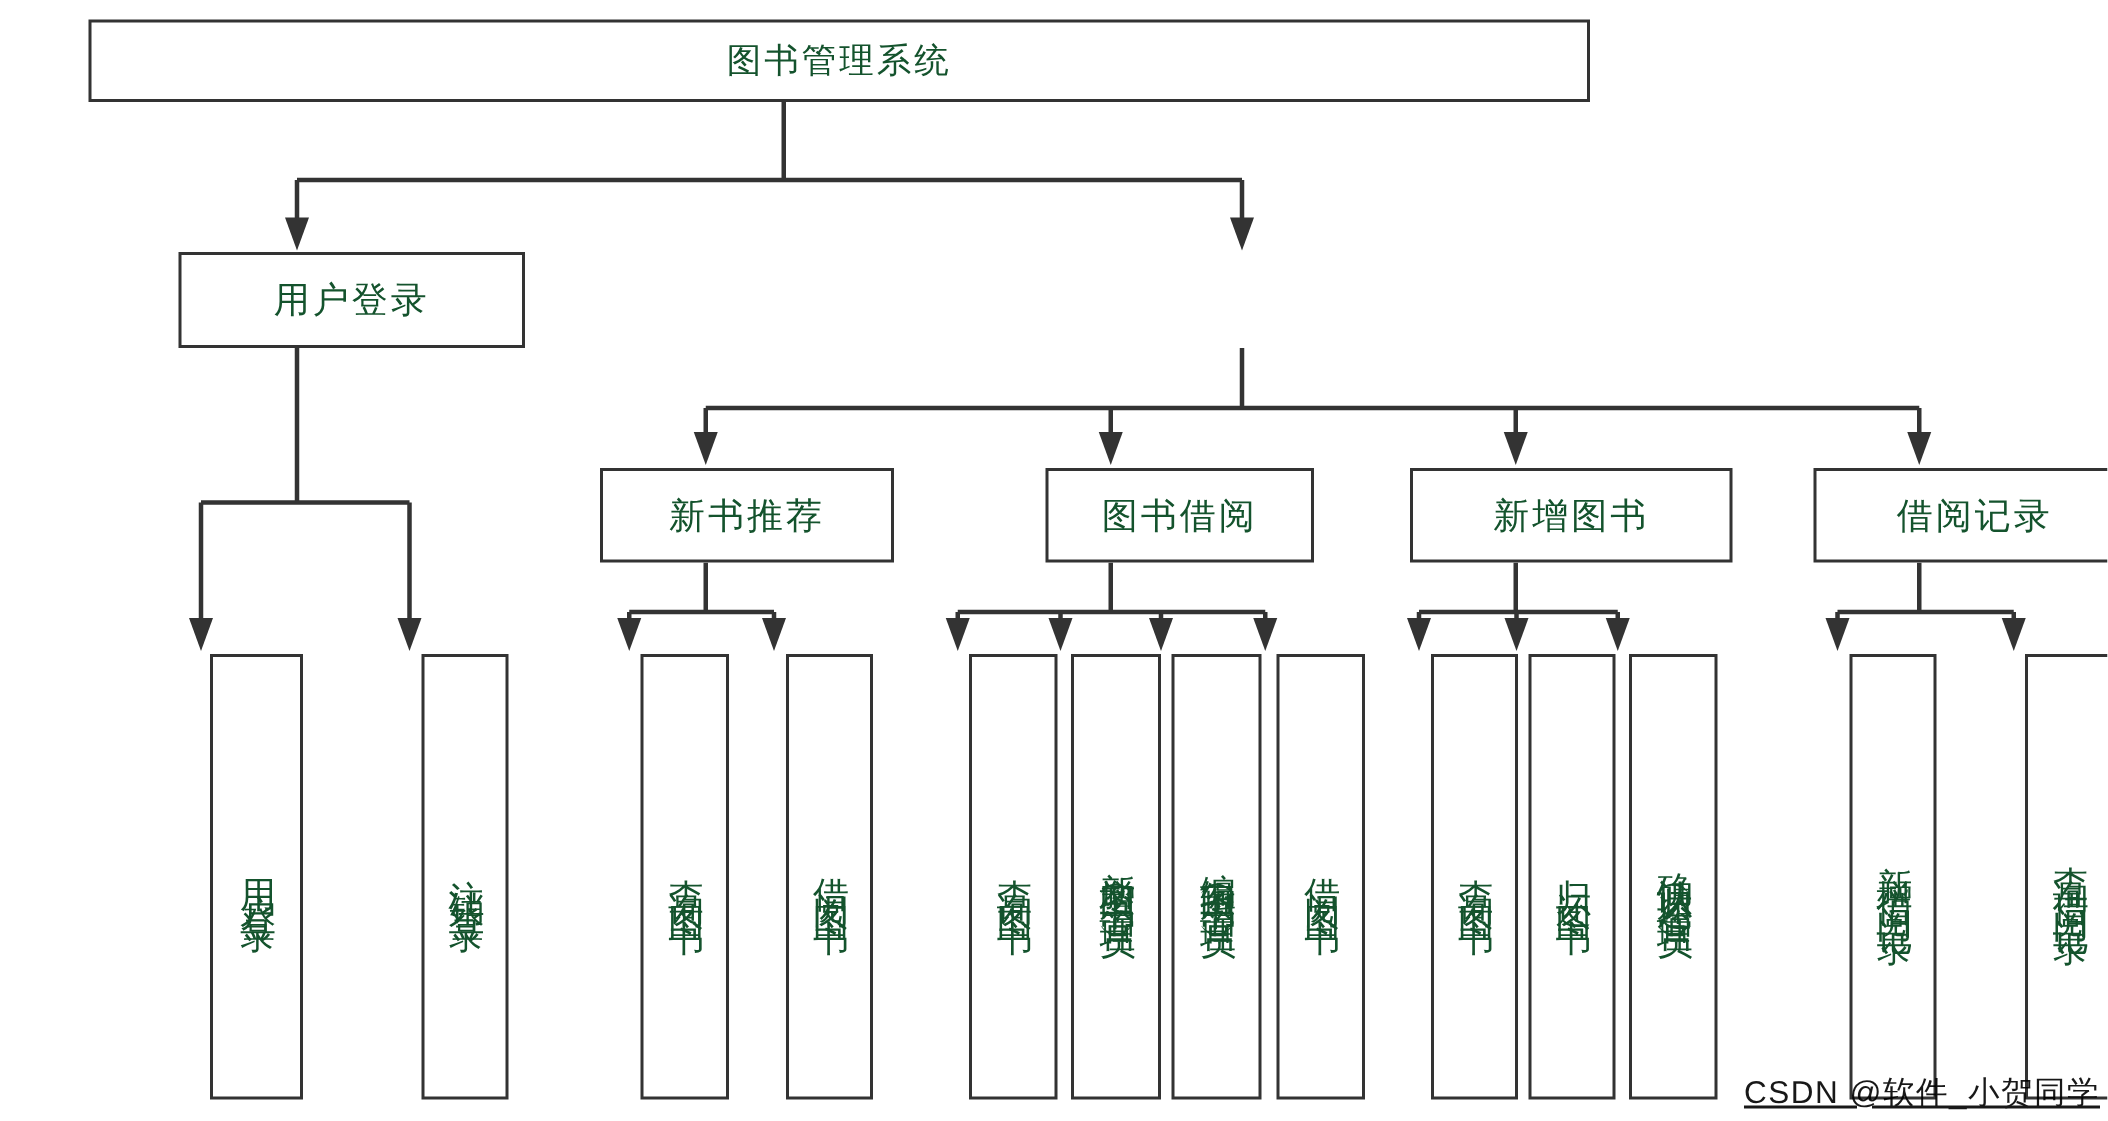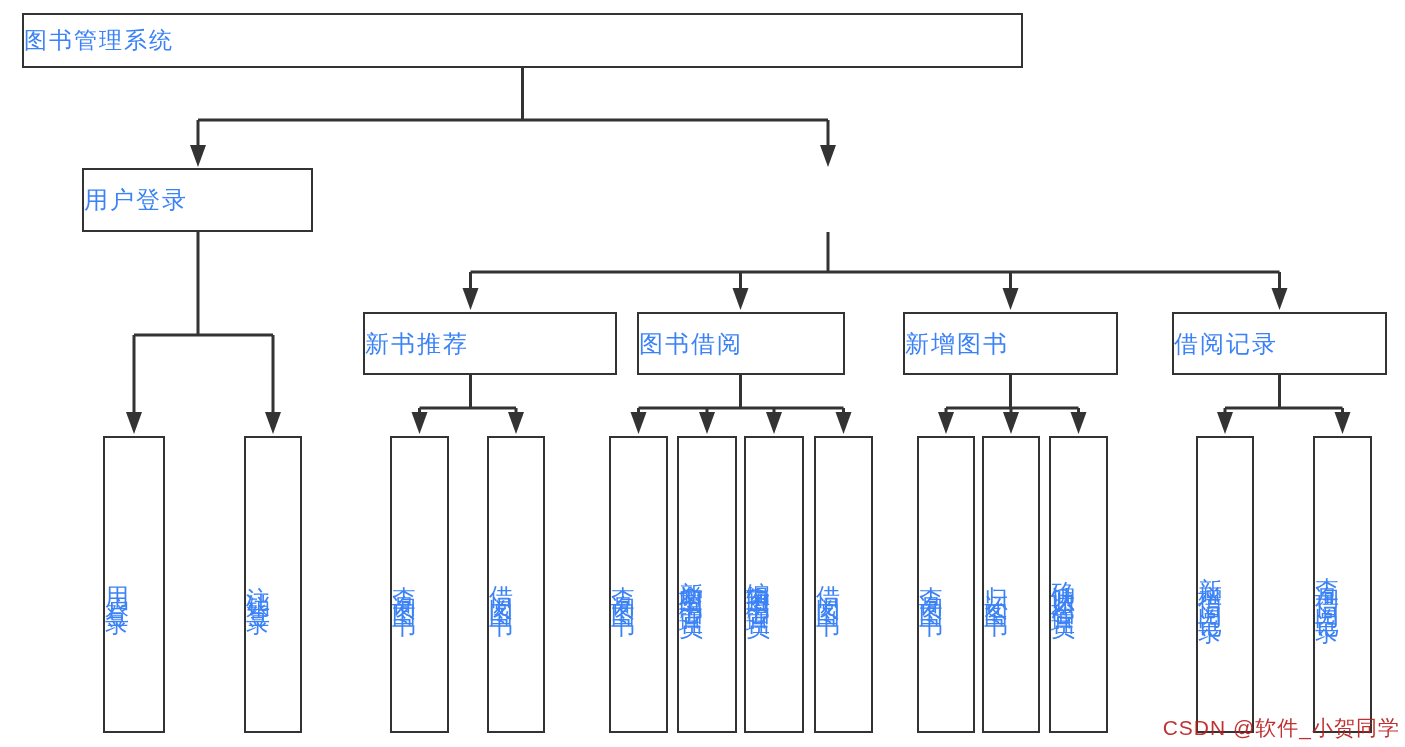--- a/index.html
+++ b/index.html
@@ -14,48 +14,50 @@
   #connectors {
     position: absolute;
     left: 0; top: 0;
     width: 1405px; height: 747px;
     z-index: 1;
   }
   .node {
     position: absolute;
     background: #ffffff;
     border: 2.5px solid #333333;
-    color: #3b82f6;
+    color: #14532d;
     display: flex;
     align-items: center;
-    justify-content: flex-start;
+    justify-content: center;
     box-sizing: border-box;
     z-index: 2;
+    margin-left: 37px;
   }
   .node-h { font-size: 24px; letter-spacing: 2px; white-space: nowrap; }
   .node-root { font-size: 23px; }
   .leaf span {
     writing-mode: vertical-rl;
     text-orientation: mixed;
     font-size: 24px;
     letter-spacing: 9px;
     line-height: 1;
     white-space: nowrap;
   }
   .leaf-long span { letter-spacing: 5px; }
   .watermark {
     position: absolute;
     right: 5px;
     bottom: 5px;
     font-size: 21px;
     letter-spacing: 1px;
-    color: #b91c1c;
+    color: #000000;
     opacity: 0.9;
     z-index: 3;
     white-space: nowrap;
+    text-decoration: underline;
   }
   .stroke { stroke: #333333; stroke-width: 3; fill: none; }
   .arrow { fill: #333333; stroke: none; }
 </style>
 </head>
 <body>
 
 <div id="canvas">
 
   <svg id="connectors" viewBox="0 0 1405 747" xmlns="http://www.w3.org/2000/svg">
@@ -95,24 +97,24 @@
   </svg>
 
   <div class="node node-h node-root" style="left:22px; top:13px; width:1001px; height:55px;">
     <span>图书管理系统</span>
   </div>
 
   <div class="node node-h" style="left:82px; top:168px; width:231px; height:64px;">
     <span>用户登录</span>
   </div>
 
-  <div class="node node-h" style="left:363px; top:312px; width:254px; height:63px;">
+  <div class="node node-h" style="left:363px; top:312px; width:196px; height:63px;">
     <span>新书推荐</span>
   </div>
-  <div class="node node-h" style="left:637px; top:312px; width:208px; height:63px;">
+  <div class="node node-h" style="left:660px; top:312px; width:179px; height:63px;">
     <span>图书借阅</span>
   </div>
   <div class="node node-h" style="left:903px; top:312px; width:215px; height:63px;">
     <span>新增图书</span>
   </div>
   <div class="node node-h" style="left:1172px; top:312px; width:215px; height:63px;">
     <span>借阅记录</span>
   </div>
 
   <div class="node leaf" style="left:103px; top:436px; width:62px; height:297px;">

